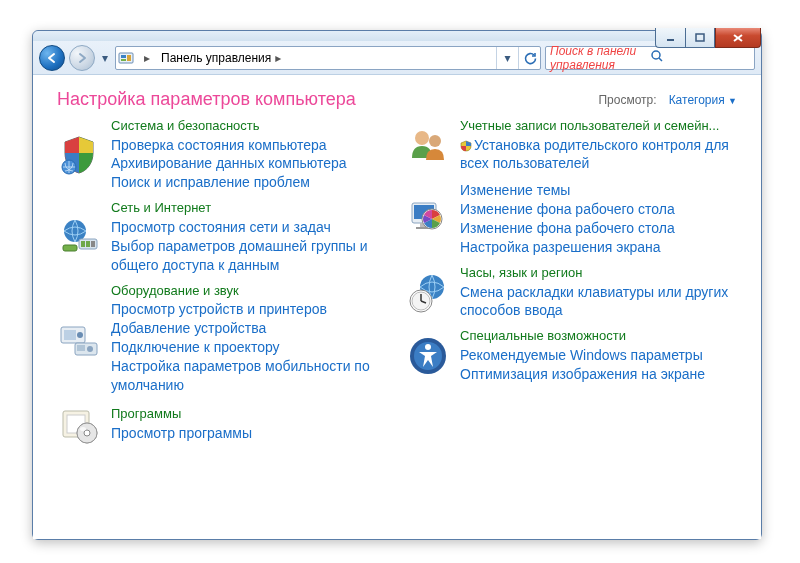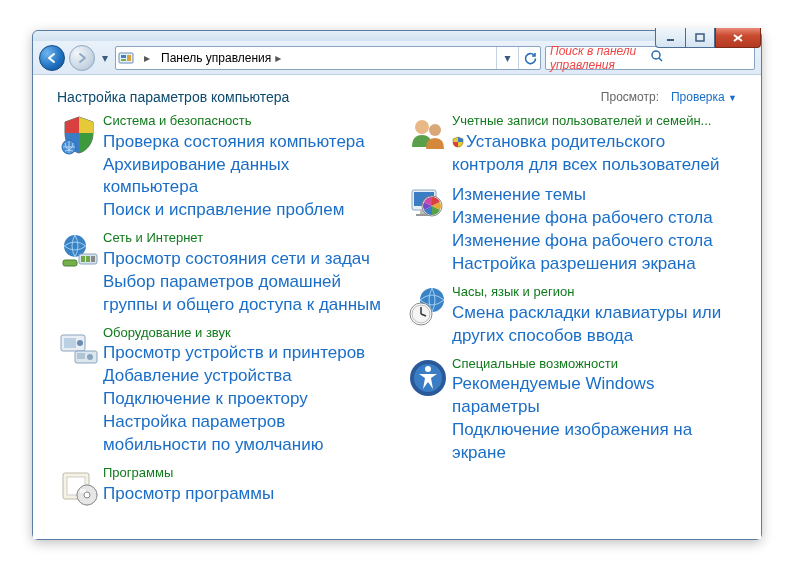--- a/index.html
+++ b/index.html
@@ -131,57 +131,57 @@
     flex-direction: column;
     padding: 14px 24px 8px 24px;
     overflow: hidden;
   }
   .hdr-row {
     display:flex;
     align-items:center;
     margin-bottom: 8px;
   }
   .page-title {
-    color: #0c4a6e;
-    font-size: 14px;
+    color: #ec4899;
+    font-size: 18px;
   }
   .view-by {
     margin-left:auto;
     color:#666;
     font-size: 12px;
     display:flex; align-items:center; gap:12px;
   }
   .view-by .link { color:#1a6ec8; }
   .view-by .drop{ color:#1a6ec8; font-size:9px;}
   .cols {
     display:flex;
     gap: 18px;
     flex:1;
     overflow:hidden;
   }
   .col { flex:1; min-width:0;}
   .cat {
     display:flex;
-    gap: 2px;
+    gap: 10px;
     margin-bottom: 8px;
-    align-items:flex-start;
+    align-items:center;
   }
   .cat .icon { width:44px; height:44px; flex:none; }
   .cat .txt {min-width:0;}
   .cat .title {
     color: #117a1c;
     font-size: 13px;
     line-height: 1.2;
     margin-bottom: 2px;
   }
   .cat .links a {
     display:block;
     color: #1a6ec8;
     text-decoration:none;
-    font-size: 17px;
+    font-size: 14px;
     line-height: 1.35;
   }
   .shield-mini {
     display:inline-block; vertical-align:middle; margin-right:2px;
   }
 </style>
 </head>
 <body>
 
 <div class="outer-frame">
@@ -255,21 +255,21 @@
       </span>
     </div>
   </div>
 
   <div class="content">
     <div class="hdr-row">
       <div class="page-title">Настройка параметров компьютера</div>
       <div class="view-by">
         <span>Просмотр:</span>
         <span class="link">
-          <span>Проверка</span>
+          <span>Категория</span>
           <span class="drop"> ▼</span>
         </span>
       </div>
     </div>
 
     <div class="cols">
       <div class="col" id="col-left">
           <div class="cat">
             <div class="icon"><svg width="44" height="44">
                 <path d="M22 4 L36 9 V20 C36 30 30 38 22 40 C14 38 8 30 8 20 V9 Z" fill="#fff" stroke="#666"></path>
@@ -407,20 +407,20 @@
             <div class="icon"><svg width="44" height="44">
                 <circle cx="22" cy="22" r="18" fill="#2a5a9a"></circle>
                 <circle cx="22" cy="22" r="14" fill="#3b7dc4"></circle>
                 <circle cx="22" cy="13" r="3" fill="#fff"></circle>
                 <path d="M13 18 L31 18 L25 22 L27 33 L22 26 L17 33 L19 22 Z" fill="#fff"></path>
               </svg></div>
             <div class="txt">
               <div class="title">Специальные возможности</div>
               <div class="links">
                 <a href="#">Рекомендуемые Windows параметры</a>
-                <a href="#">Подключение изображения на экране</a>
+                <a href="#">Оптимизация изображения на экране</a>
               </div>
             </div>
           </div>
         </div>
     </div>
   </div>
 </div>
 
 </body></html>

